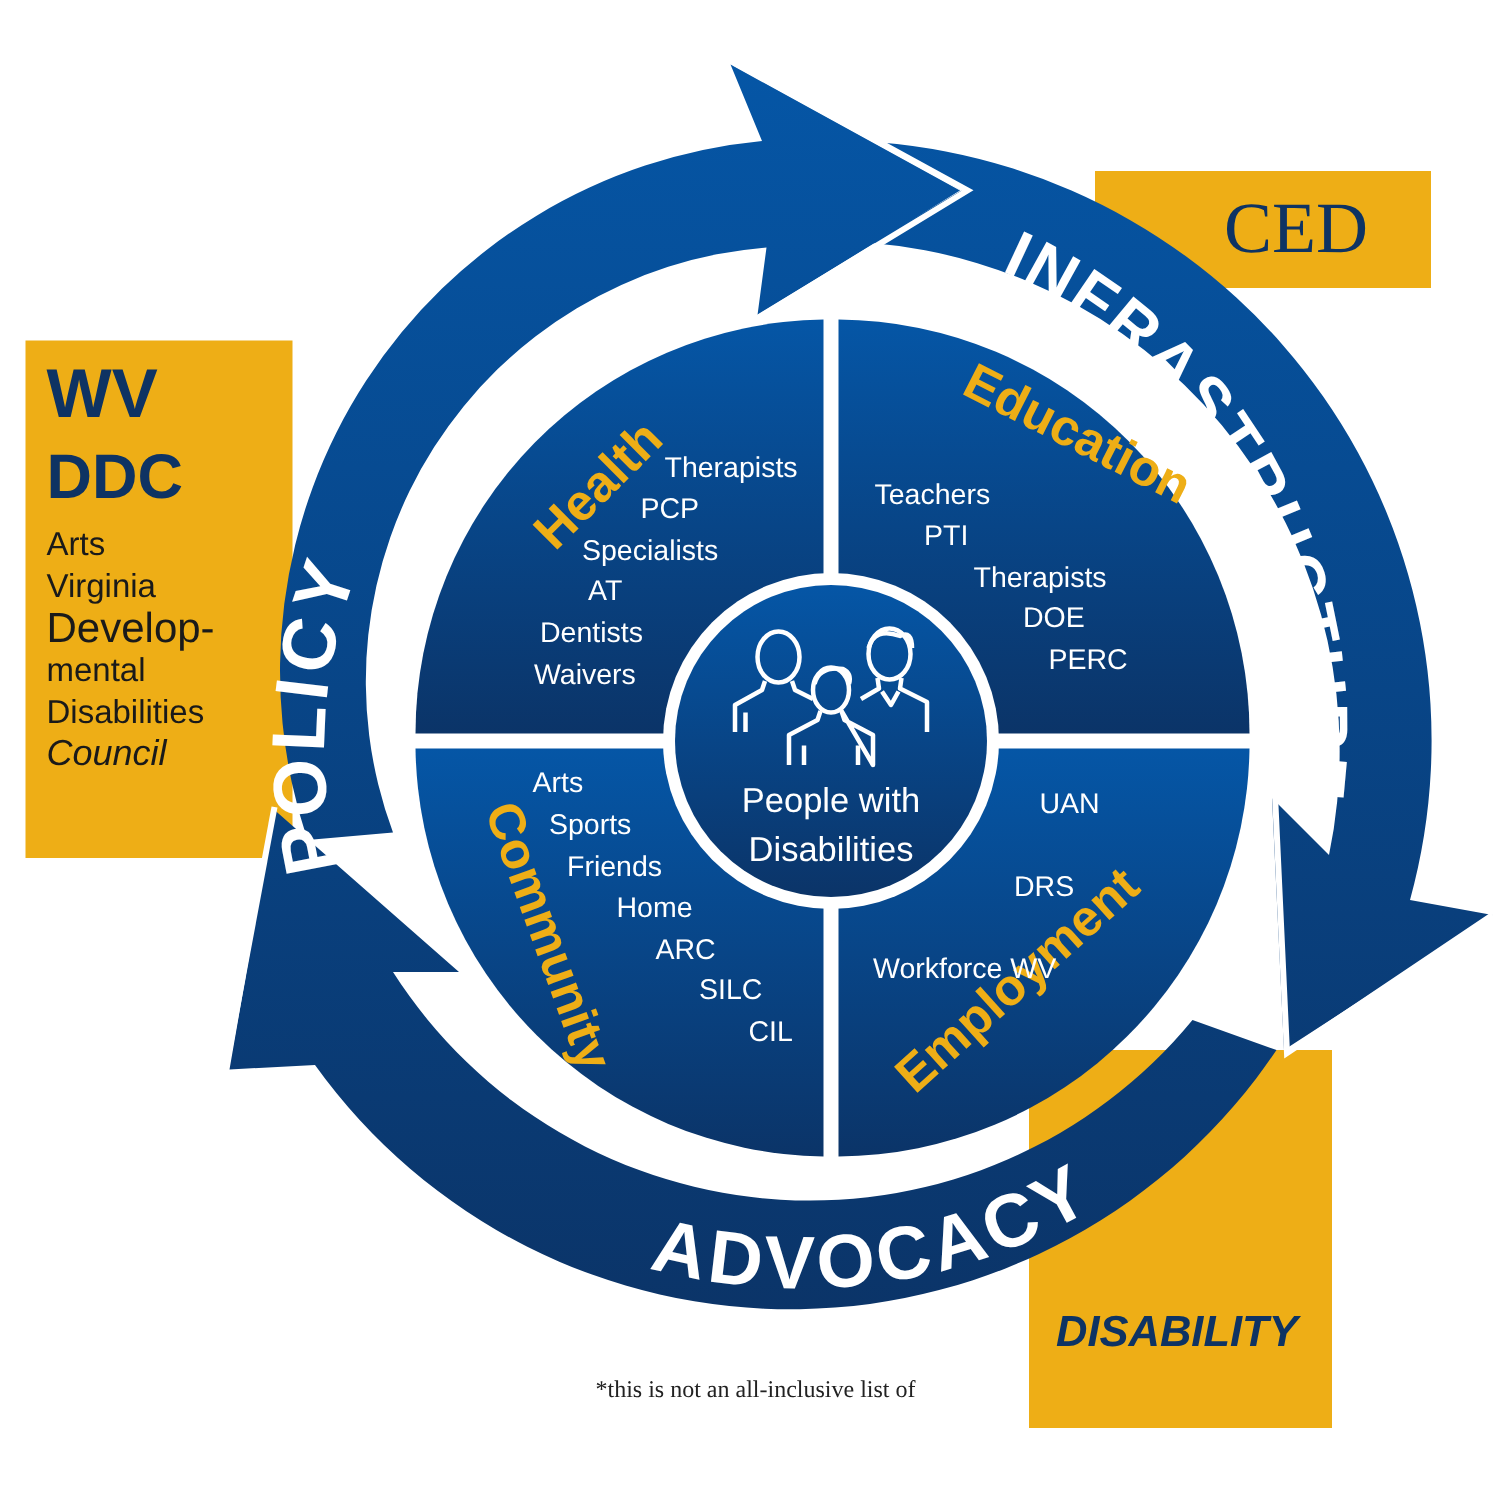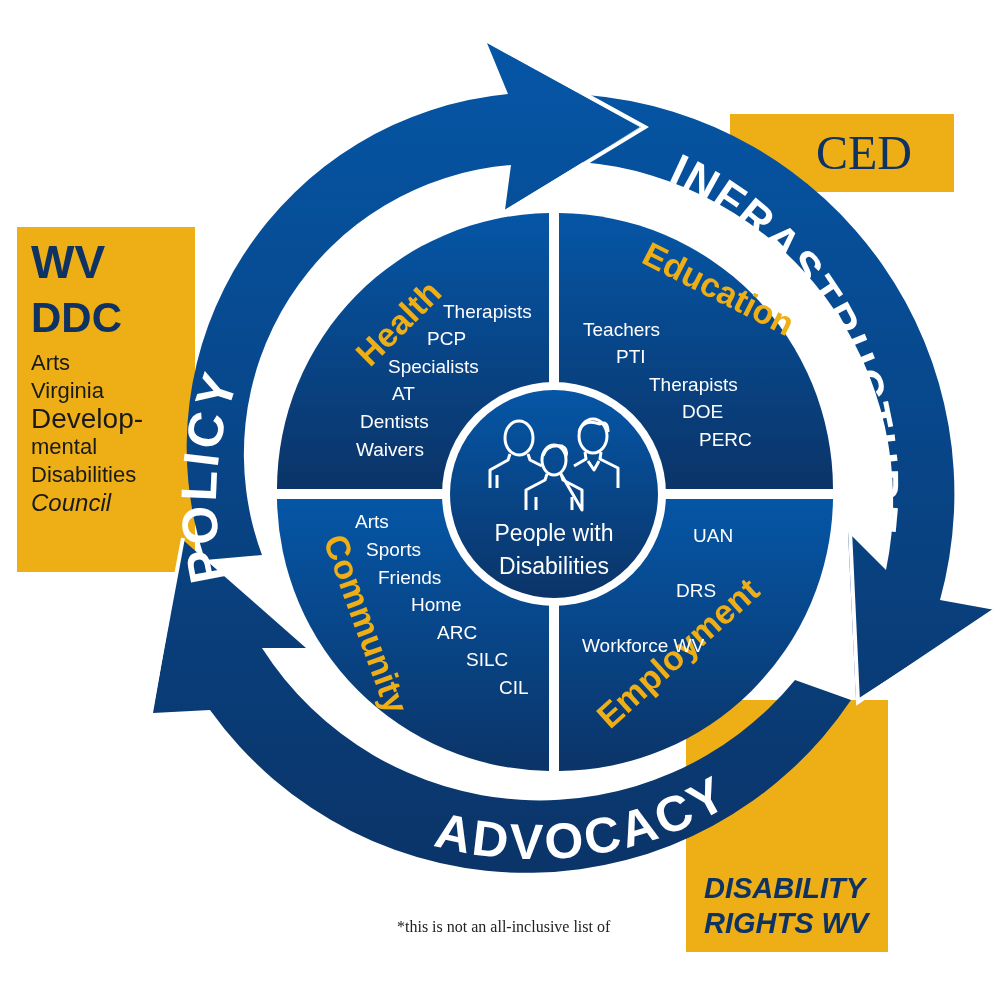--- a/index.html
+++ b/index.html
@@ -25,21 +25,20 @@
     <div class="box-sub" style="font-size:24px; line-height:28px;font-style:italic;">Council</div>
   </div>
 </div>
 
 <div class="box" style="left:730px; top:114px; width:224px; height:78px;">
   <div class="box-title" style="position:absolute; left:86px; top:14px; font-size:48px; line-height:50px; font-weight:normal;font-family:Liberation Serif, serif;">CED</div>
 </div>
 
 <div class="box" style="left:686px; top:700px; width:202px; height:252px;font-style:italic;">
   <div class="box-title" style="position:absolute; left:18px; top:172px; font-size:29px; line-height:32px;">DISABILITY</div>
-  <div class="box-title" style="position:absolute; left:18px; top:207px; font-size:29px; line-height:32px;">RIGHTS WV</div>
 </div>
 
 <svg id="diagram" width="1000" height="1000" viewBox="0 0 1000 1000">
   <defs>
     <linearGradient id="gradBlue" x1="0" y1="0" x2="0" y2="1">
       <stop offset="0" stop-color="#0556A6"></stop>
       <stop offset="1" stop-color="#0B3468"></stop>
     </linearGradient>
     <linearGradient id="gradArrow" gradientUnits="userSpaceOnUse" x1="0" y1="40" x2="0" y2="880">
       <stop offset="0" stop-color="#0556A6"></stop>

